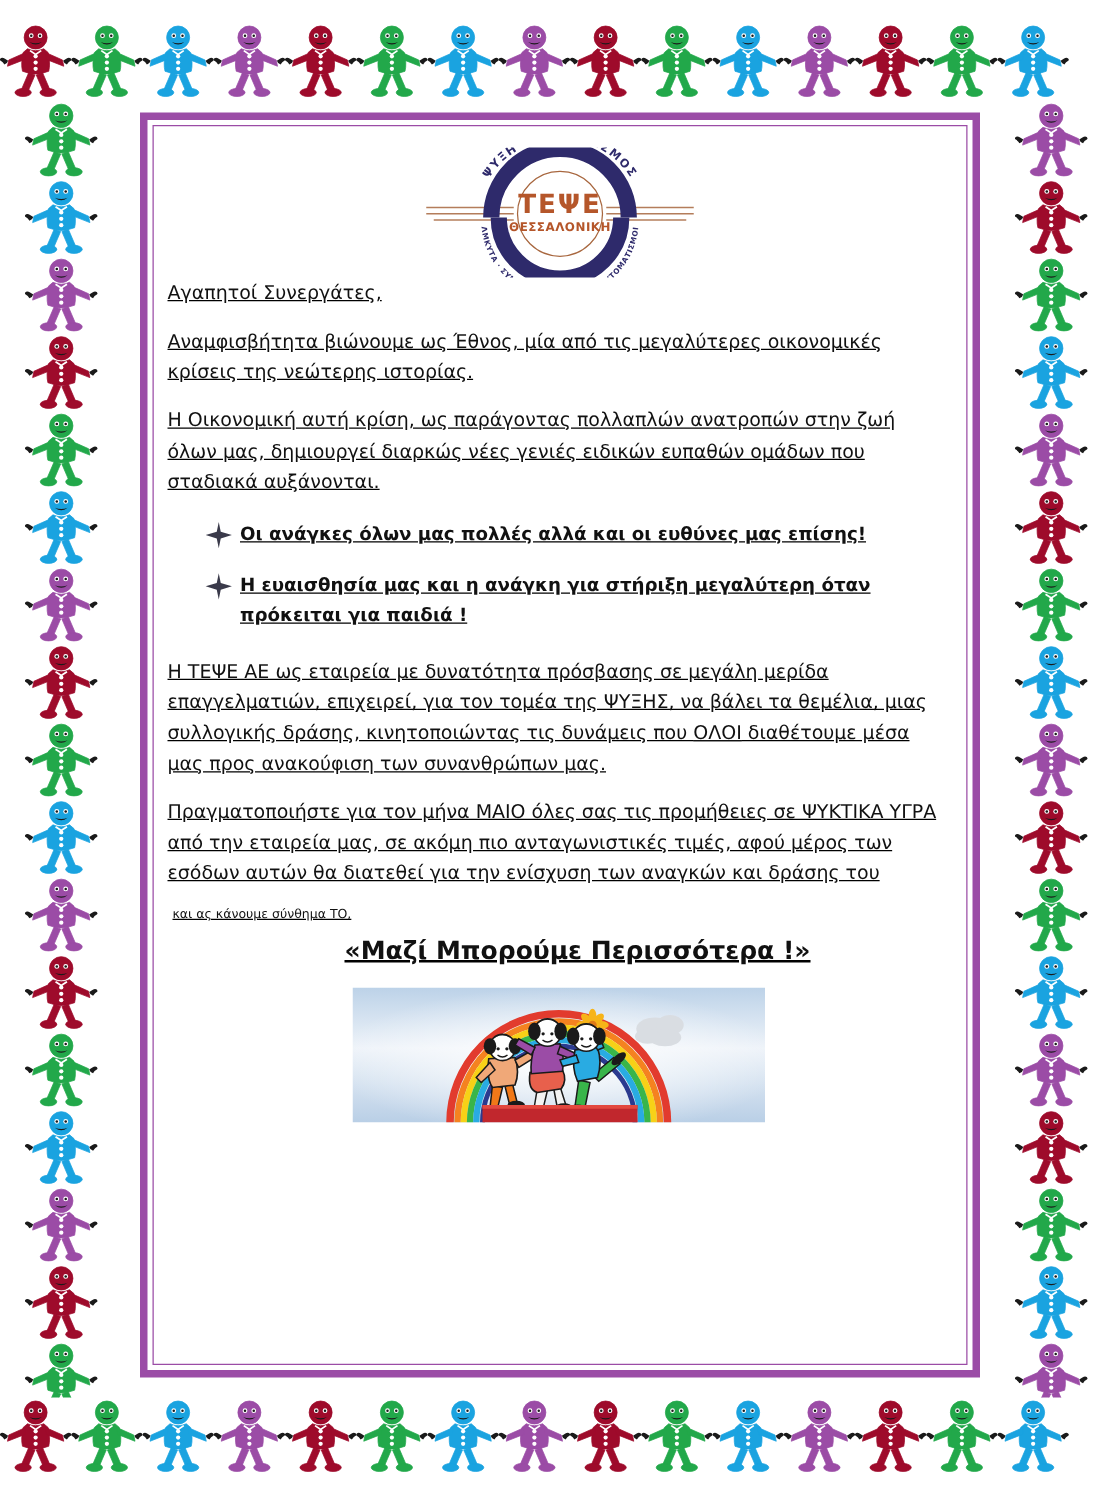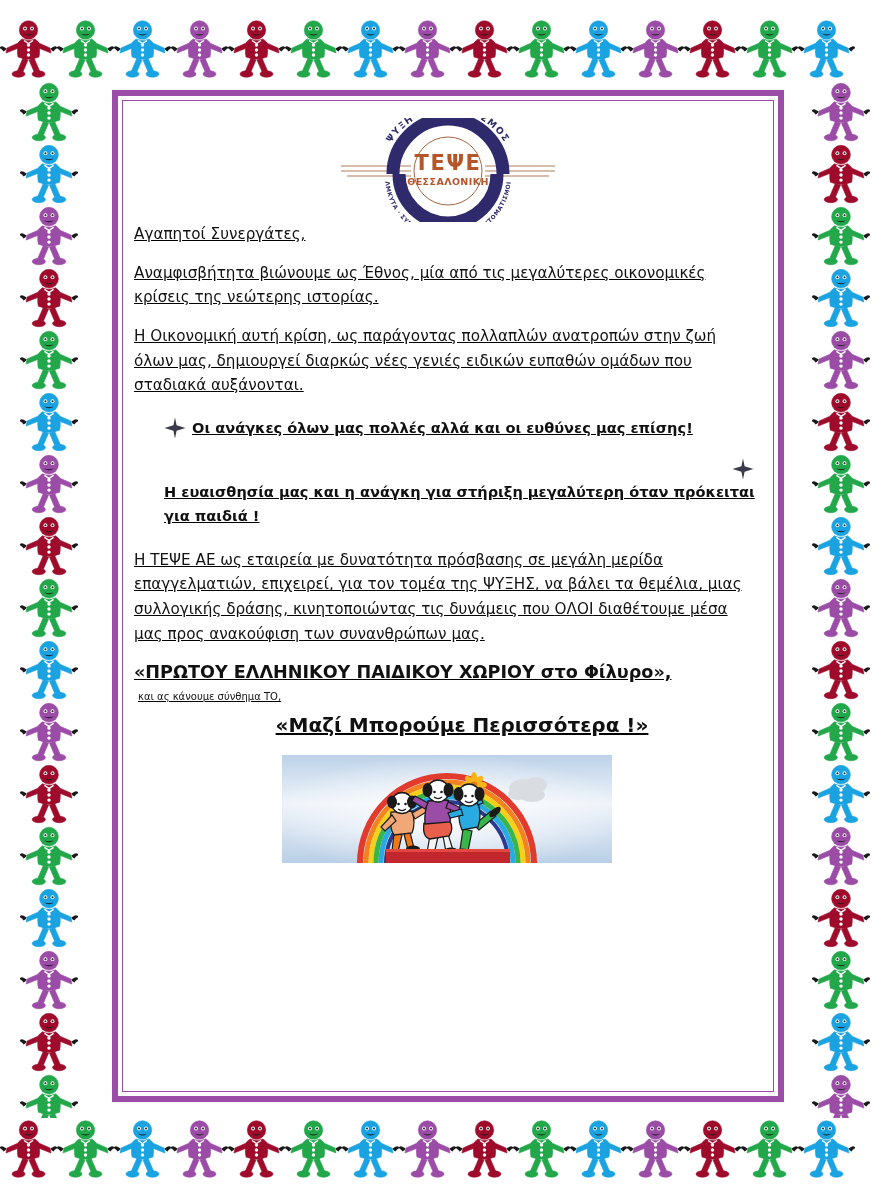--- a/index.html
+++ b/index.html
@@ -104,25 +104,25 @@
   u.ul { text-decoration: underline; }
 
   
   .bullets {
     margin: 18px 0 20px 0;
     padding: 0;
     list-style: none;
   }
   .bullet-item {
     display: flex;
-    align-items: flex-end;
+    align-items: flex-start;
     margin: 0 0 18px 0;
     padding-left: 30px;
   }
-  .bullet-item:last-child { margin-bottom: 6px; flex-direction: column; }
+  .bullet-item:last-child { margin-bottom: 6px; }
   .bullet-mark {
     flex: 0 0 auto;
     width: 22px;
     height: 22px;
     margin-right: 6px;
     margin-top: 1px;
     color: #3a3a4a;
   }
   .bullet-mark svg { display:block; width: 100%; height: 100%; }
   .bullet-text {
@@ -2229,22 +2229,22 @@
             </svg>
           </span>
           <span class="bullet-text">Η ευαισθησία  μας και η ανάγκη για  στήριξη μεγαλύτερη όταν πρόκειται για παιδιά !</span>
         </li>
       </ul>
 
       <p class="para">
         <span>Η ΤΕΨΕ ΑΕ ως εταιρεία με δυνατότητα  πρόσβασης σε μεγάλη μερίδα επαγγελματιών, επιχειρεί, για τον τομέα της ΨΥΞΗΣ, να βάλει τα θεμέλια, μιας συλλογικής δράσης, κινητοποιώντας τις δυνάμεις που </span><u class="ul">ΟΛΟΙ</u><span> διαθέτουμε μέσα μας προς ανακούφιση των συνανθρώπων μας.</span>
       </p>
 
-
-      <p class="headline1">«ΠΡΩΤΟΥ ΕΛΛΗΝΙΚΟΥ ΠΑΙΔΙΚΟΥ ΧΩΡΙΟΥ στο Φίλυρο»,</p>
+      <p class="para tight">Πραγματοποιήστε για τον μήνα ΜΑΙΟ όλες σας τις προμήθειες σε ΨΥΚΤΙΚΑ ΥΓΡΑ από την εταιρεία μας, σε ακόμη πιο ανταγωνιστικές τιμές, αφού μέρος των εσόδων αυτών θα διατεθεί για την ενίσχυση των αναγκών και δράσης  του</p>
+
       <p class="subline">και ας κάνουμε  σύνθημα ΤΟ,</p>
       <p class="headline2">«Μαζί  Μπορούμε  Περισσότερα !»</p>
 
       <div class="illus-wrap">
         <svg class="illus" viewBox="0 0 330 108" xmlns="http://www.w3.org/2000/svg">
           <defs>
             <linearGradient id="skyGrad" x1="0" y1="0" x2="0" y2="1">
               <stop offset="0%" stop-color="#bcd2e8"></stop>
               <stop offset="45%" stop-color="#eef3f9"></stop>
               <stop offset="100%" stop-color="#b9cfe6"></stop>

